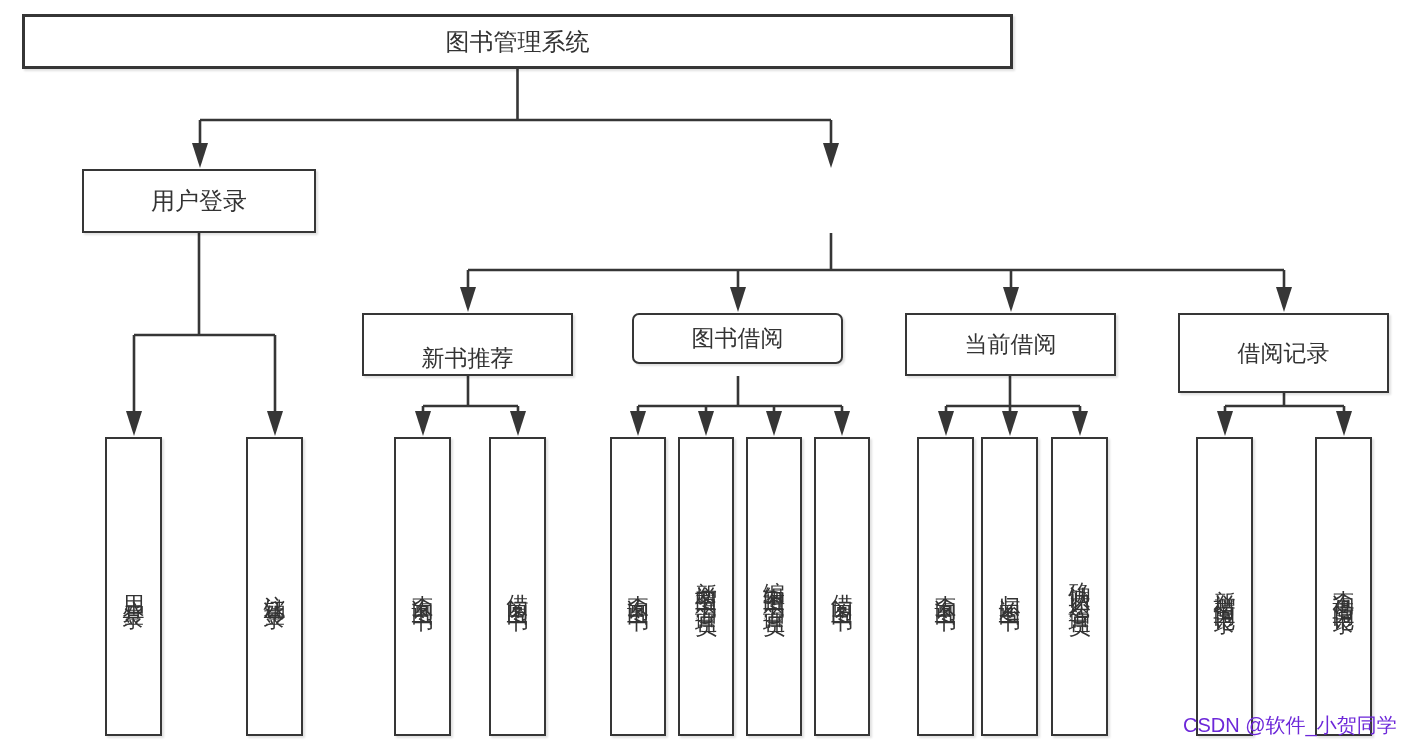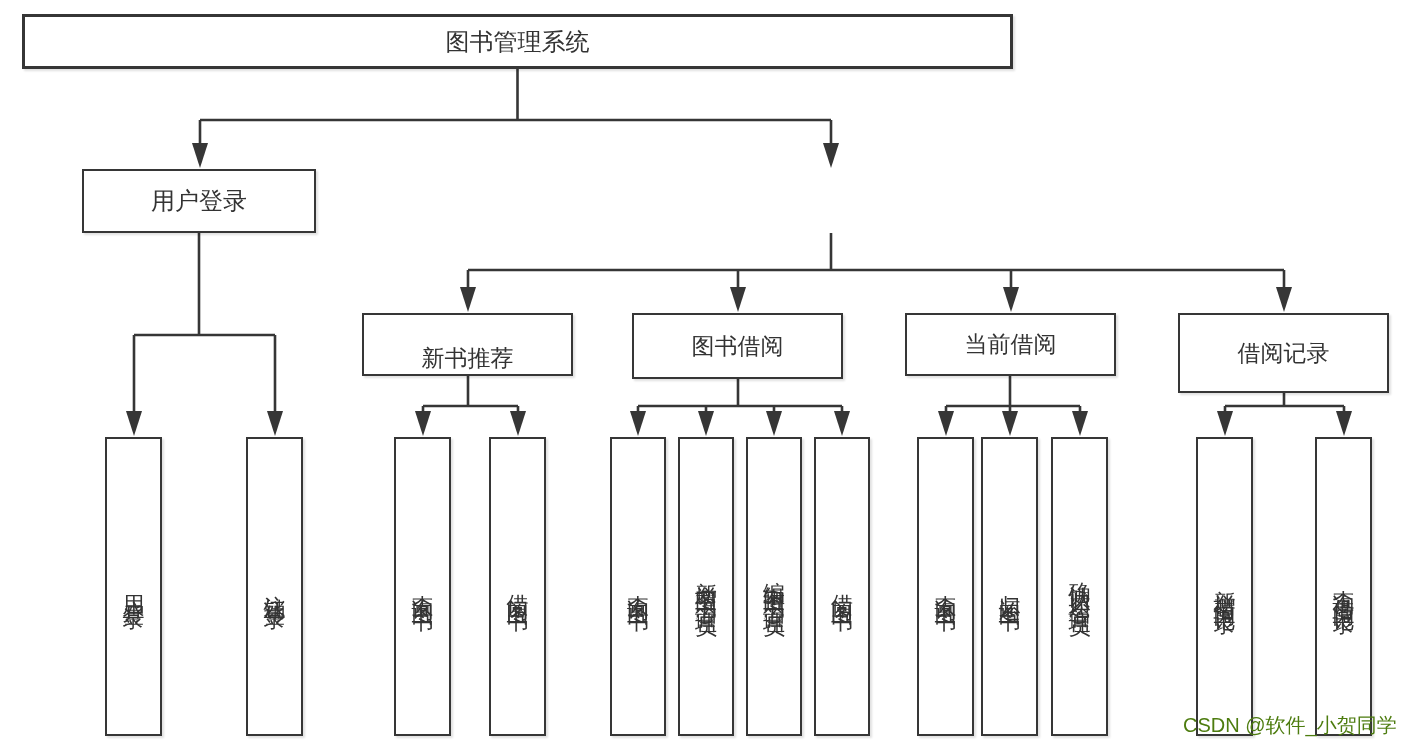--- a/index.html
+++ b/index.html
@@ -19,21 +19,21 @@
   .l2 .lbl{font-size:24px;}
   .l3 .lbl{font-size:23px;}
   .leaf{top:437px;height:299px;width:57px;}
   .leaf .lbl{
     writing-mode:vertical-lr;text-orientation:mixed;
     font-size:22px;letter-spacing:5px;line-height:1;
   }
   #connectors{position:absolute;left:0;top:0;}
   #watermark{
     position:absolute;left:1183px;top:712px;z-index:5;
-    font-size:20px;color:#4d7c0f;white-space:nowrap;
+    font-size:20px;color:#6d28d9;white-space:nowrap;
   }
 </style>
 </head>
 <body>
 
 <div id="stage">
 
   <svg id="connectors" width="1405" height="747" viewBox="0 0 1405 747">
     <g stroke="#363636" stroke-width="2.6" fill="none">
       <path d="M517.5 69 V120 M200 120 H831 M200 120 V145 M831 120 V145"></path>
@@ -71,21 +71,21 @@
     <span class="lbl">图书管理系统</span>
   </div>
 
   <div class="box l2" style="left:82px;top:169px;width:234px;height:64px;">
     <span class="lbl">用户登录</span>
   </div>
 
   <div class="box l3" style="left:362px;top:313px;width:211px;height:63px;align-items:flex-end;">
     <span class="lbl">新书推荐</span>
   </div>
-  <div class="box l3" style="left:632px;top:313px;width:211px;height:66px;">
+  <div class="box l3" style="left:632px;top:313px;width:211px;height:51px;border-radius:7px;">
     <span class="lbl">图书借阅</span>
   </div>
   <div class="box l3" style="left:905px;top:313px;width:211px;height:63px;">
     <span class="lbl">当前借阅</span>
   </div>
   <div class="box l3" style="left:1178px;top:313px;width:211px;height:80px;">
     <span class="lbl">借阅记录</span>
   </div>
 
   <div class="box leaf" style="left:105px;">

